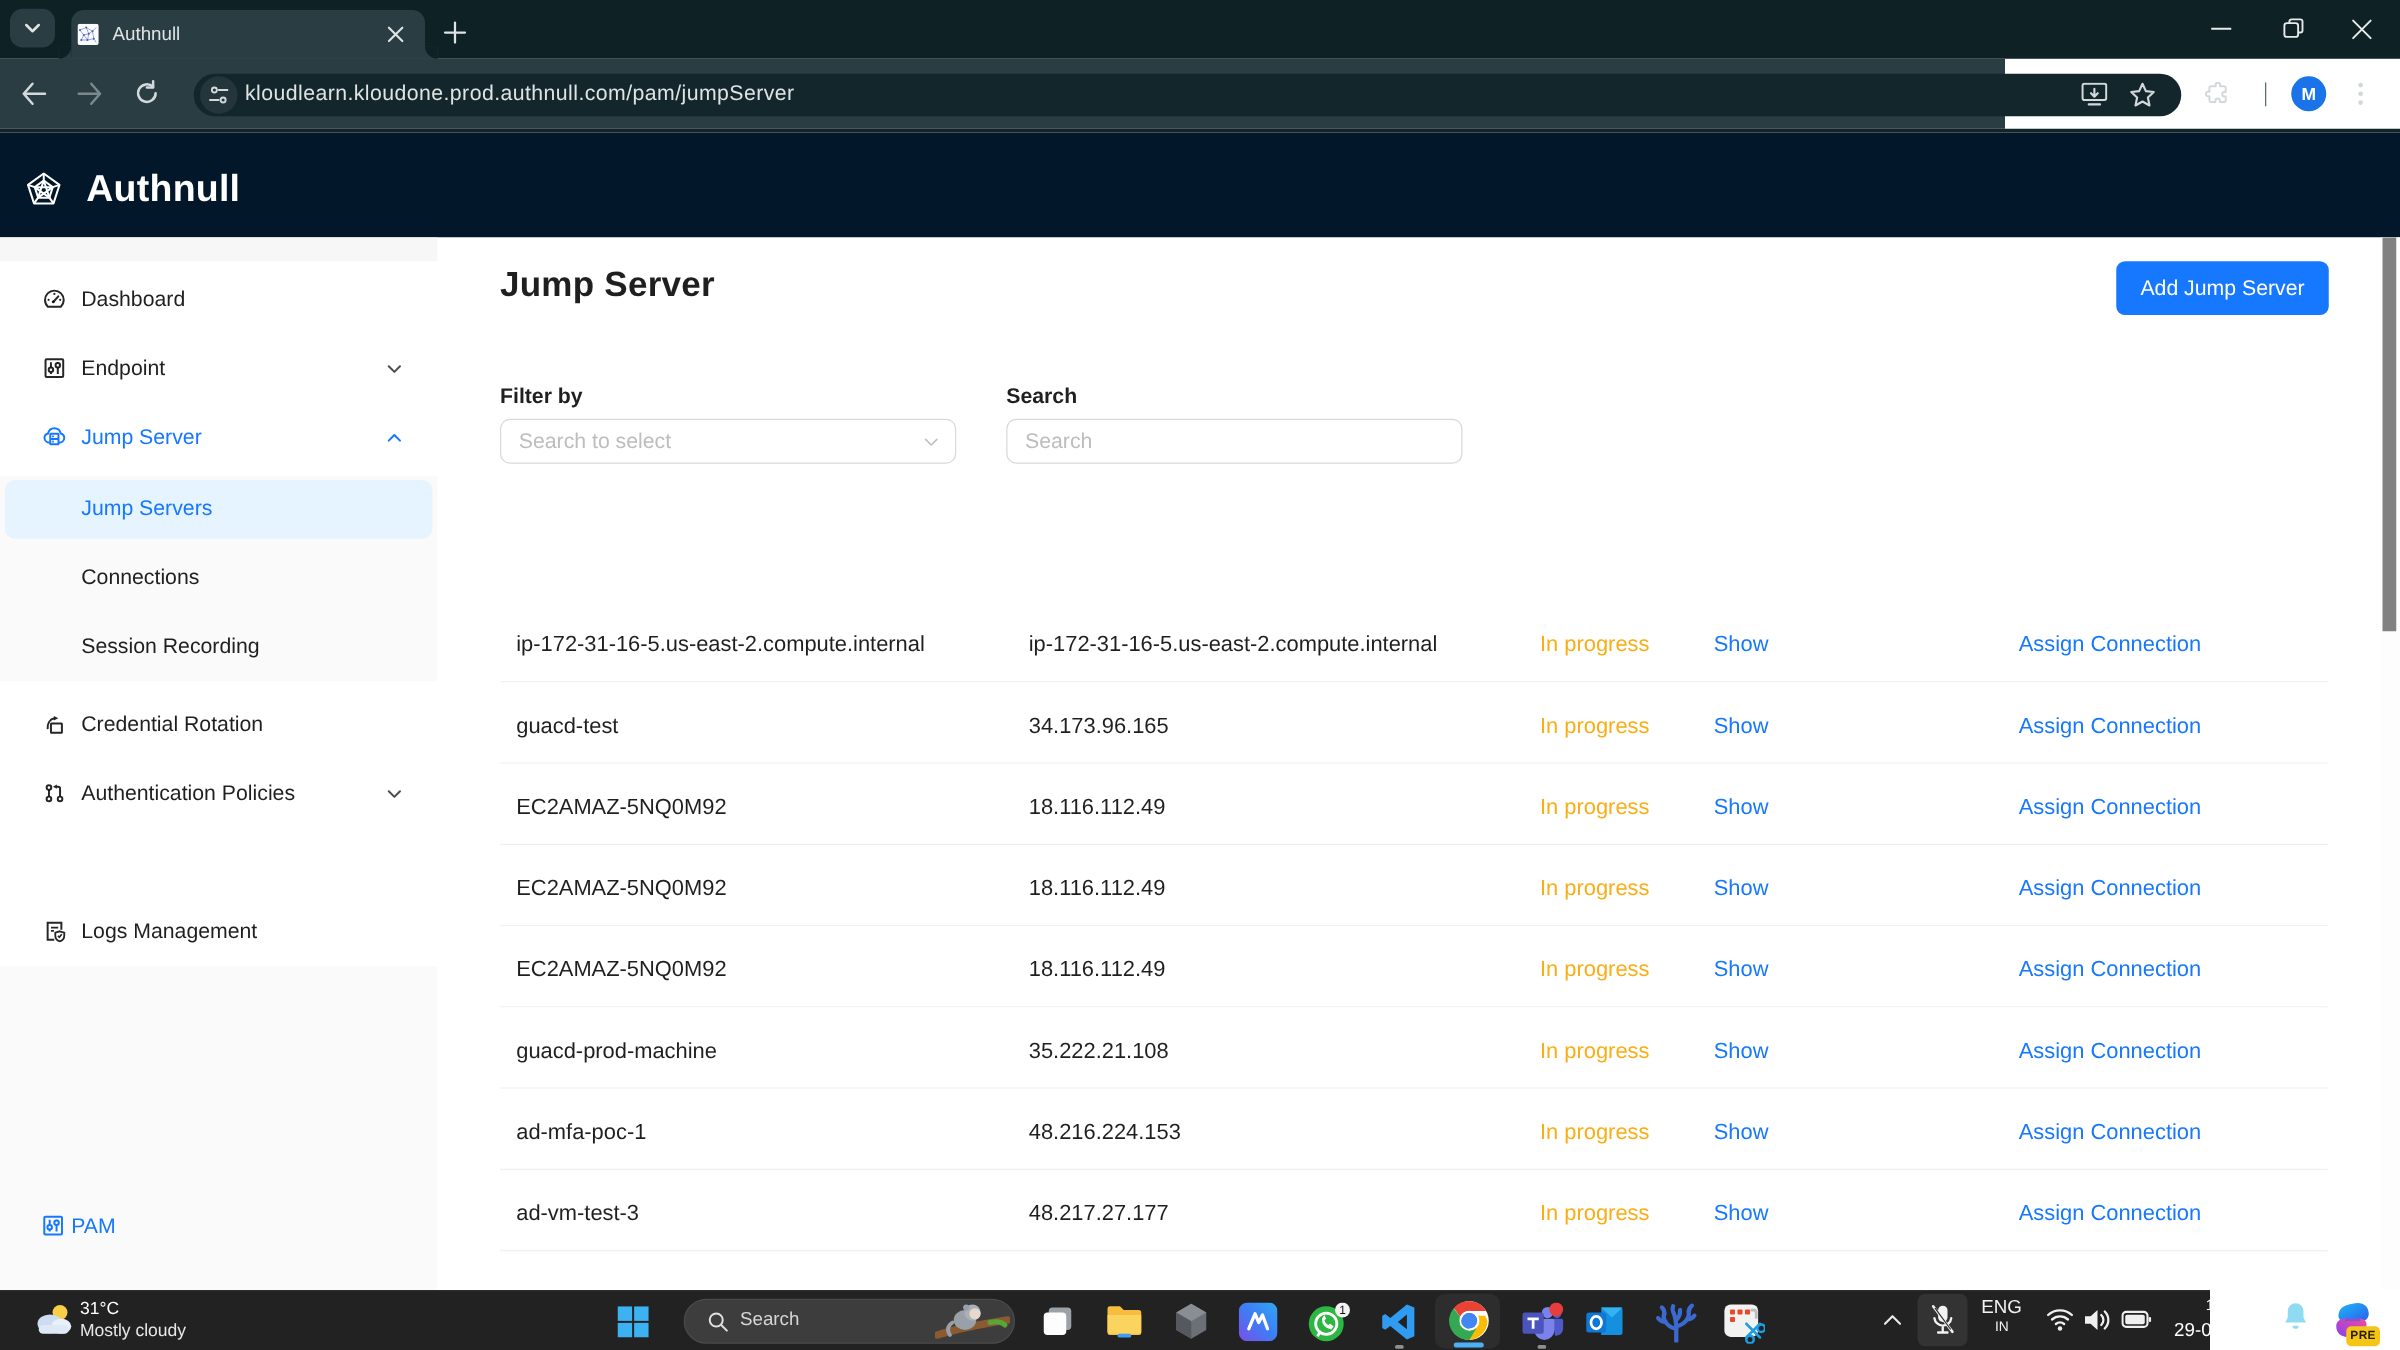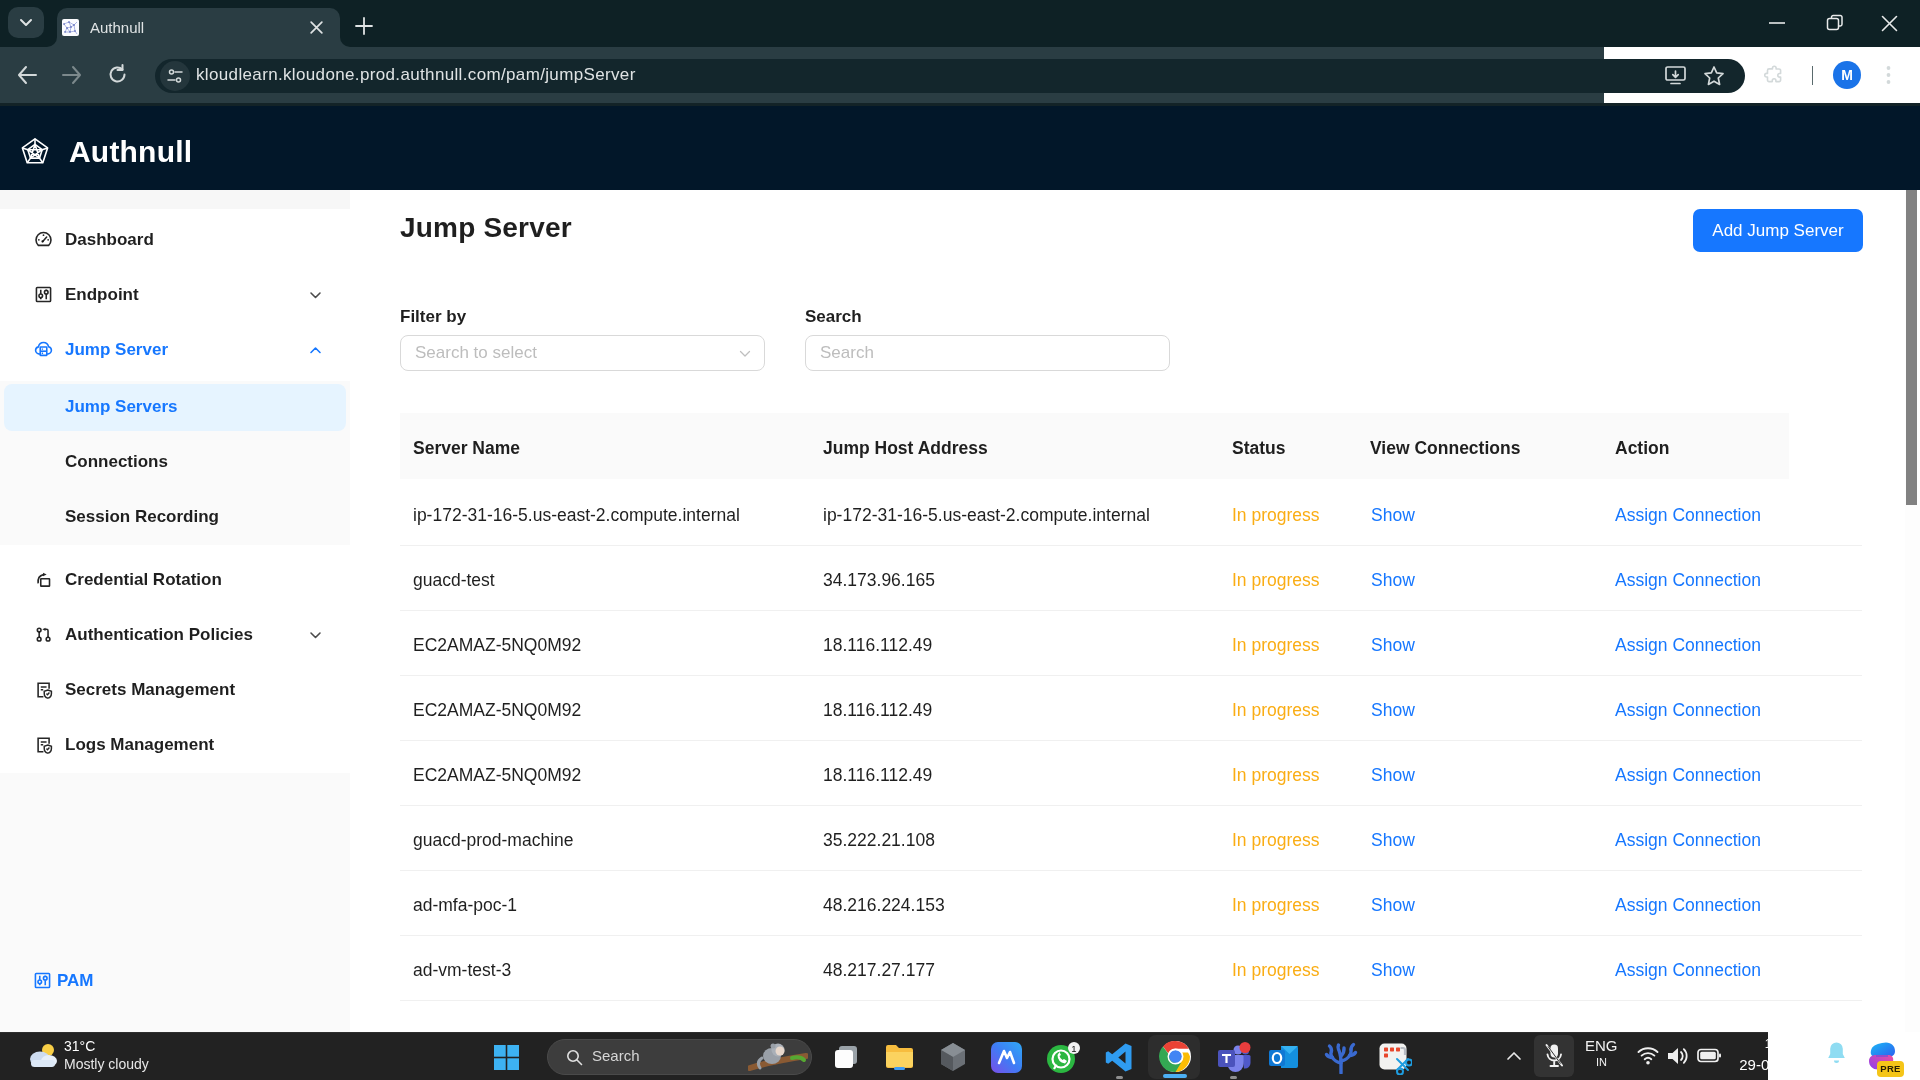--- a/index.html
+++ b/index.html
@@ -17,21 +17,21 @@
 #chromesep { position:absolute; left:0; top:103px; width:1920px; height:3px; background:#132327; }
 
 #appheader { position:absolute; left:0; top:106px; width:1920px; height:84px; background:#021729; }
 #applogo { position:absolute; left:21px; top:30px; } 
 #apptitle { position:absolute; left:69px; top:29px; color:#fff; font-size:30px; font-weight:bold; letter-spacing:0.2px; }
 
 #sidebar { position:absolute; left:0; top:190px; width:350px; height:842px; background:#fff; }
 #sidetopgray { position:absolute; left:0; top:0; width:350px; height:19px; background:#f7f7f7; }
 #subbg { position:absolute; left:0; top:191px; width:350px; height:164px; background:#fafafa; }
 #sidebotgray { position:absolute; left:0; top:583px; width:350px; height:259px; background:#fafafa; }
-.mi { position:absolute; left:0; width:350px; height:40px;font-weight:bold; }
+.mi { position:absolute; left:0; width:350px; height:40px; }
 .mi .ico { position:absolute; left:34px; top:10px; width:19px; height:19px; }
 .mi .txt { position:absolute; left:65px; top:0; font-size:17px; line-height:40px; color:rgba(0,0,0,0.88); }
 .mi .chev { position:absolute; left:309px; top:14px; }
 .blue { color:#1677ff !important; }
 #sel { position:absolute; left:4px; top:194px; width:342px; height:47px; background:#e6f4ff; border-radius:8px; }
 
 #content { position:absolute; left:350px; top:190px; width:1570px; height:842px; background:#fff; }
 h1.pgtitle { position:absolute; left:50px; top:22px; font-size:28px; font-weight:bold; color:rgba(0,0,0,0.88); letter-spacing:0.2px; }
 #addbtn { position:absolute; left:1343px; top:19px; width:170px; height:43px; background:#1677ff; border-radius:7px; color:#fff; font-size:17px; text-align:center; line-height:43px; }
 .flabel { position:absolute; top:117px; font-size:17px; font-weight:bold; color:rgba(0,0,0,0.88); }
@@ -226,31 +226,20 @@
           <circle cx="13.3" cy="13.4" r="1.75"></circle>
           <path d="M4.9,6.6 V11.6 M10.6,4.1 H11.9 Q13.3,4.1 13.3,5.5 V11.6"></path>
         </g>
         <path d="M10.9,2.5 L7.9,4.1 L10.9,5.7 Z" fill="rgba(0,0,0,0.85)"></path>
       </svg>
     <div class="txt">Authentication Policies</div>
     <svg class="chev" width="13" height="13" viewBox="0 0 13 13">
         <path d="M2 4 L6.5 8.5 L11 4" stroke="rgba(0,0,0,0.7)" stroke-width="1.6" fill="none" stroke-linecap="round" stroke-linejoin="round"></path>
       </svg>
   </div>
-  <div class="mi" style="top:480px">
-    <svg class="ico" viewBox="0 0 18 18">
-        <g stroke="rgba(0,0,0,0.85)" fill="none" stroke-width="1.5">
-          <path d="M14.3,8.3 V3 H3.9 V15.9 H8.9"></path>
-          <path d="M6.4,6.7 H11.9 M6.4,9.2 H8.7" stroke-width="1.4"></path>
-          <path d="M13.1,9.5 L16.5,10.6 V12.7 C16.5,14.8 15.1,16.6 13.1,17.2 C11.1,16.6 9.7,14.8 9.7,12.7 V10.6 Z" fill="#fff" stroke-width="1.4"></path>
-          <path d="M11.7,12.9 L12.8,14 L14.6,11.8" stroke-width="1.3"></path>
-        </g>
-      </svg>
-    <div class="txt">Secrets Management</div>
-  </div>
   <div class="mi" style="top:535px">
     <svg class="ico" viewBox="0 0 18 18">
         <g stroke="rgba(0,0,0,0.85)" fill="none" stroke-width="1.5">
           <path d="M14.3,8.3 V3 H3.9 V15.9 H8.9"></path>
           <path d="M6.4,6.7 H11.9 M6.4,9.2 H8.7" stroke-width="1.4"></path>
           <path d="M13.1,9.5 L16.5,10.6 V12.7 C16.5,14.8 15.1,16.6 13.1,17.2 C11.1,16.6 9.7,14.8 9.7,12.7 V10.6 Z" fill="#fff" stroke-width="1.4"></path>
           <path d="M11.7,12.9 L12.8,14 L14.6,11.8" stroke-width="1.3"></path>
         </g>
       </svg>
     <div class="txt">Logs Management</div>
@@ -275,27 +264,20 @@
   <div class="flabel" style="left:455px">Search</div>
   <div class="fbox" style="left:50px">
     <div class="ph">Search to select</div>
     <svg style="position:absolute;right:13px;top:12px" width="12" height="12" viewBox="0 0 12 12">
         <path d="M1.5 3.5 L6 8 L10.5 3.5" stroke="#bfbfbf" stroke-width="1.3" fill="none" stroke-linecap="round" stroke-linejoin="round"></path>
       </svg>
   </div>
   <div class="fbox" style="left:455px">
       <div class="ph">Search</div>
     </div>
-  <div id="thead">
-    <div class="th" style="left:13px">Server Name</div>
-    <div class="th" style="left:423px">Jump Host Address</div>
-    <div class="th" style="left:832px">Status</div>
-    <div class="th" style="left:970px">View Connections</div>
-    <div class="th" style="left:1215px">Action</div>
-  </div>
   <div id="tbody">
   <div class="row" style="top:291px">
         <div class="cell" style="left:13px">ip-172-31-16-5.us-east-2.compute.internal</div>
         <div class="cell" style="left:423px">ip-172-31-16-5.us-east-2.compute.internal</div>
         <div class="cell orange" style="left:832px">In progress</div>
         <div class="cell link" style="left:971px">Show</div>
         <div class="cell link" style="left:1215px">Assign Connection</div>
       </div>
   <div class="row" style="top:356px">
         <div class="cell" style="left:13px">guacd-test</div>

